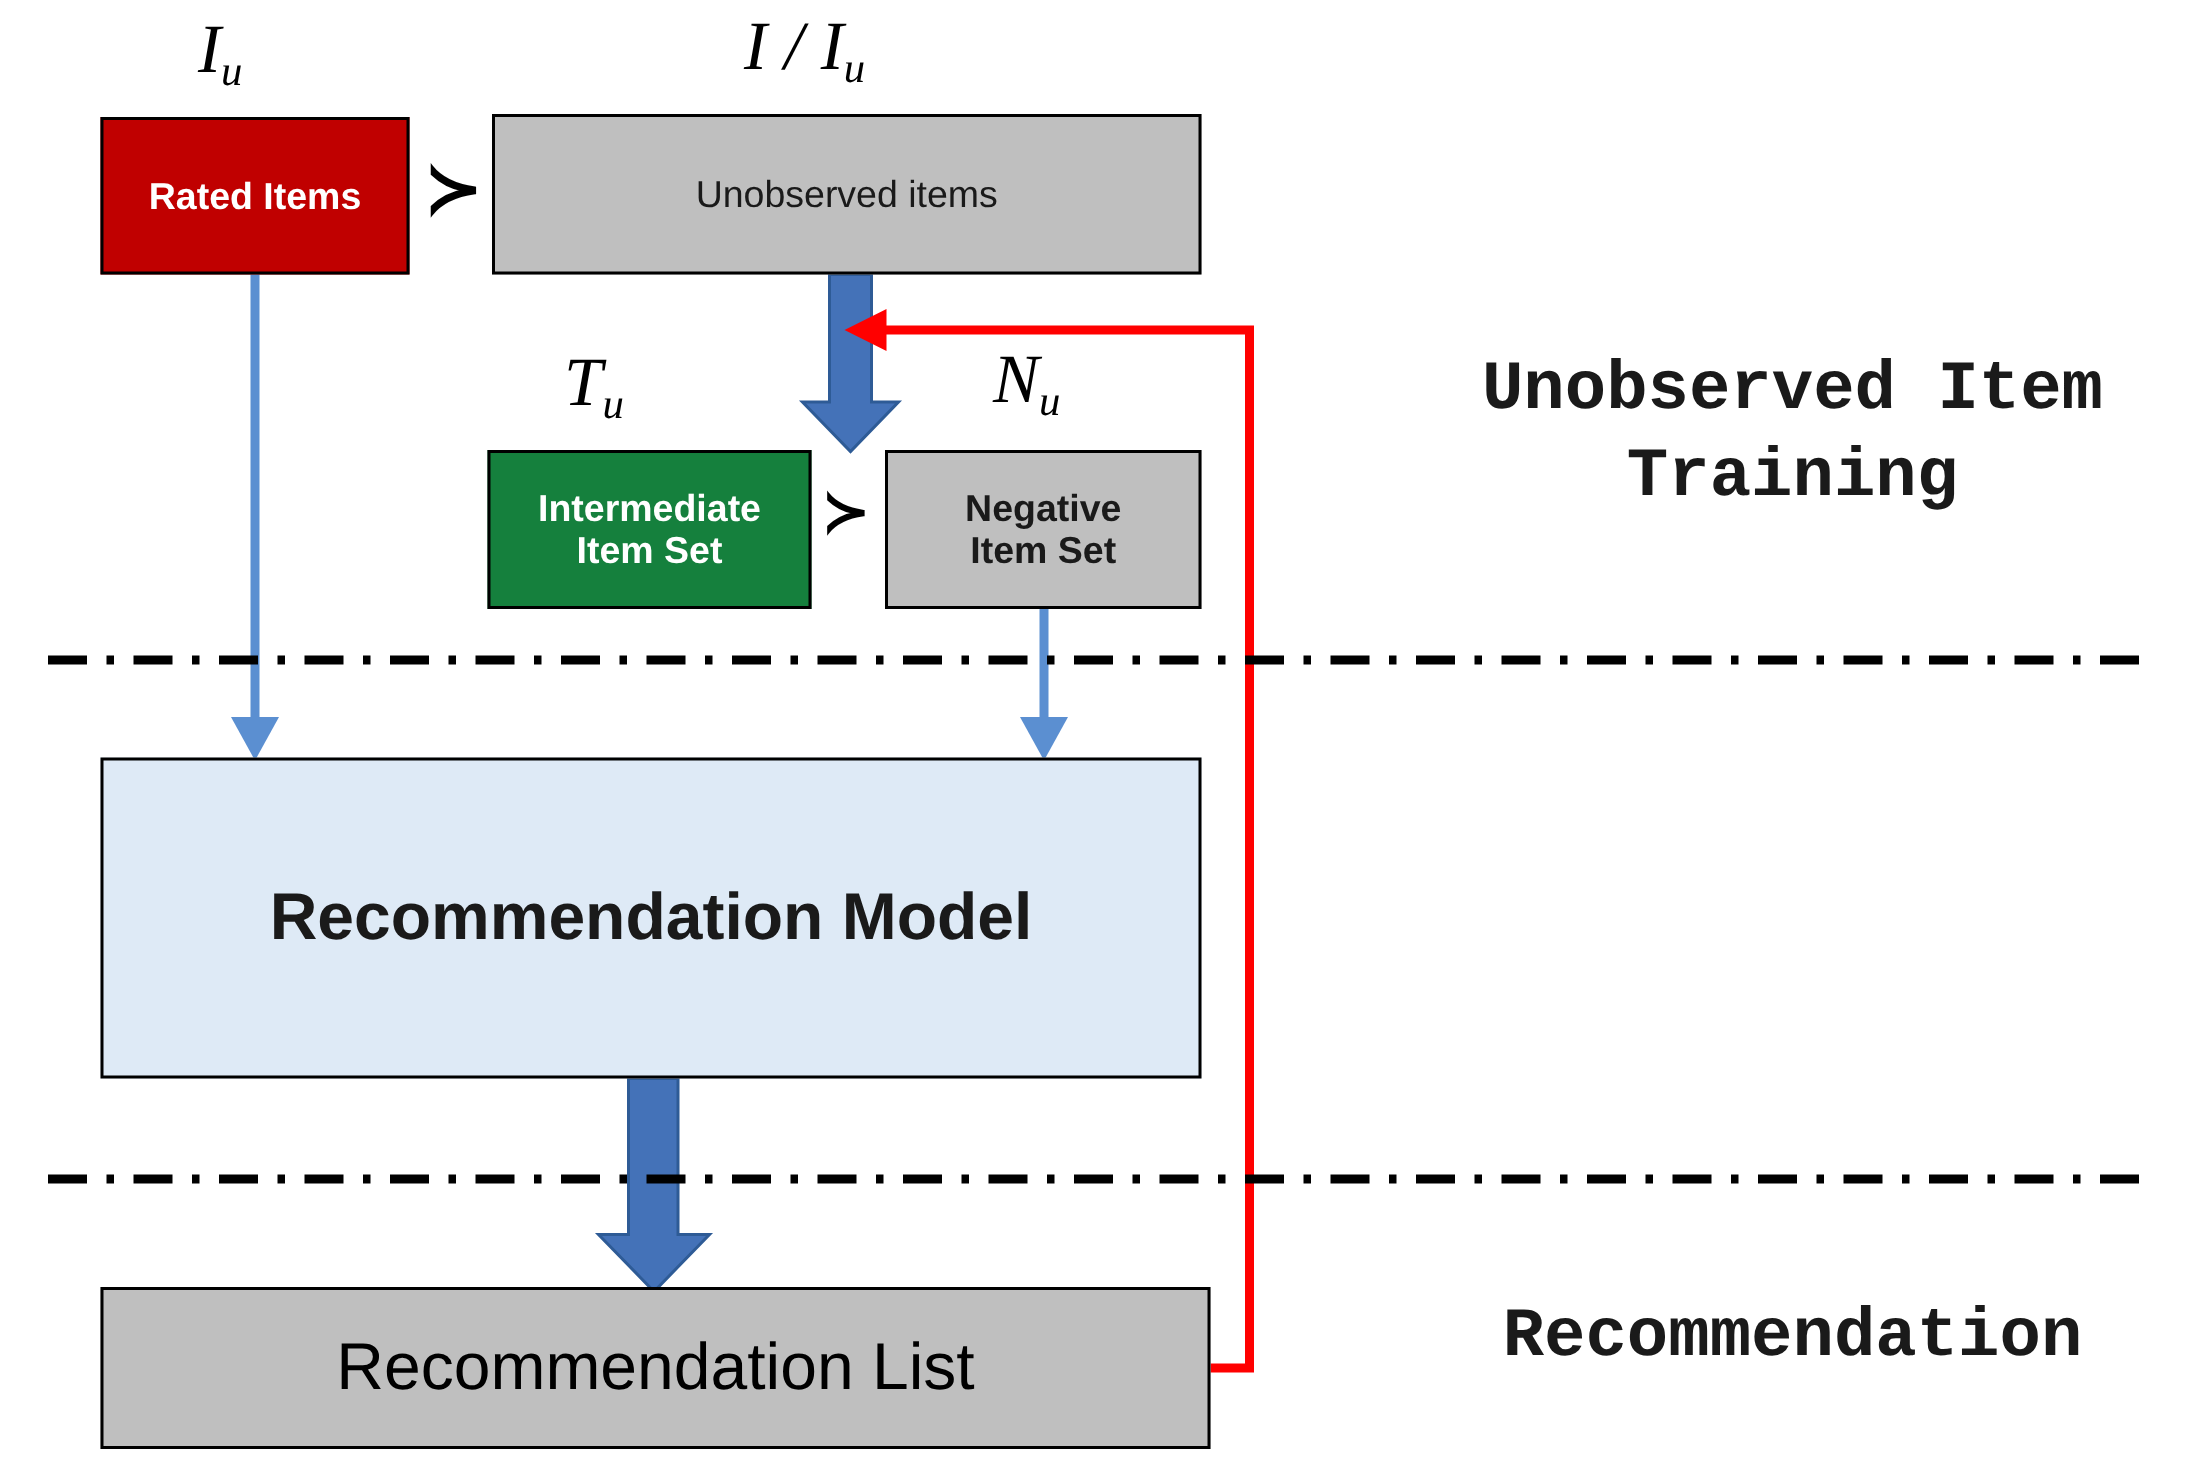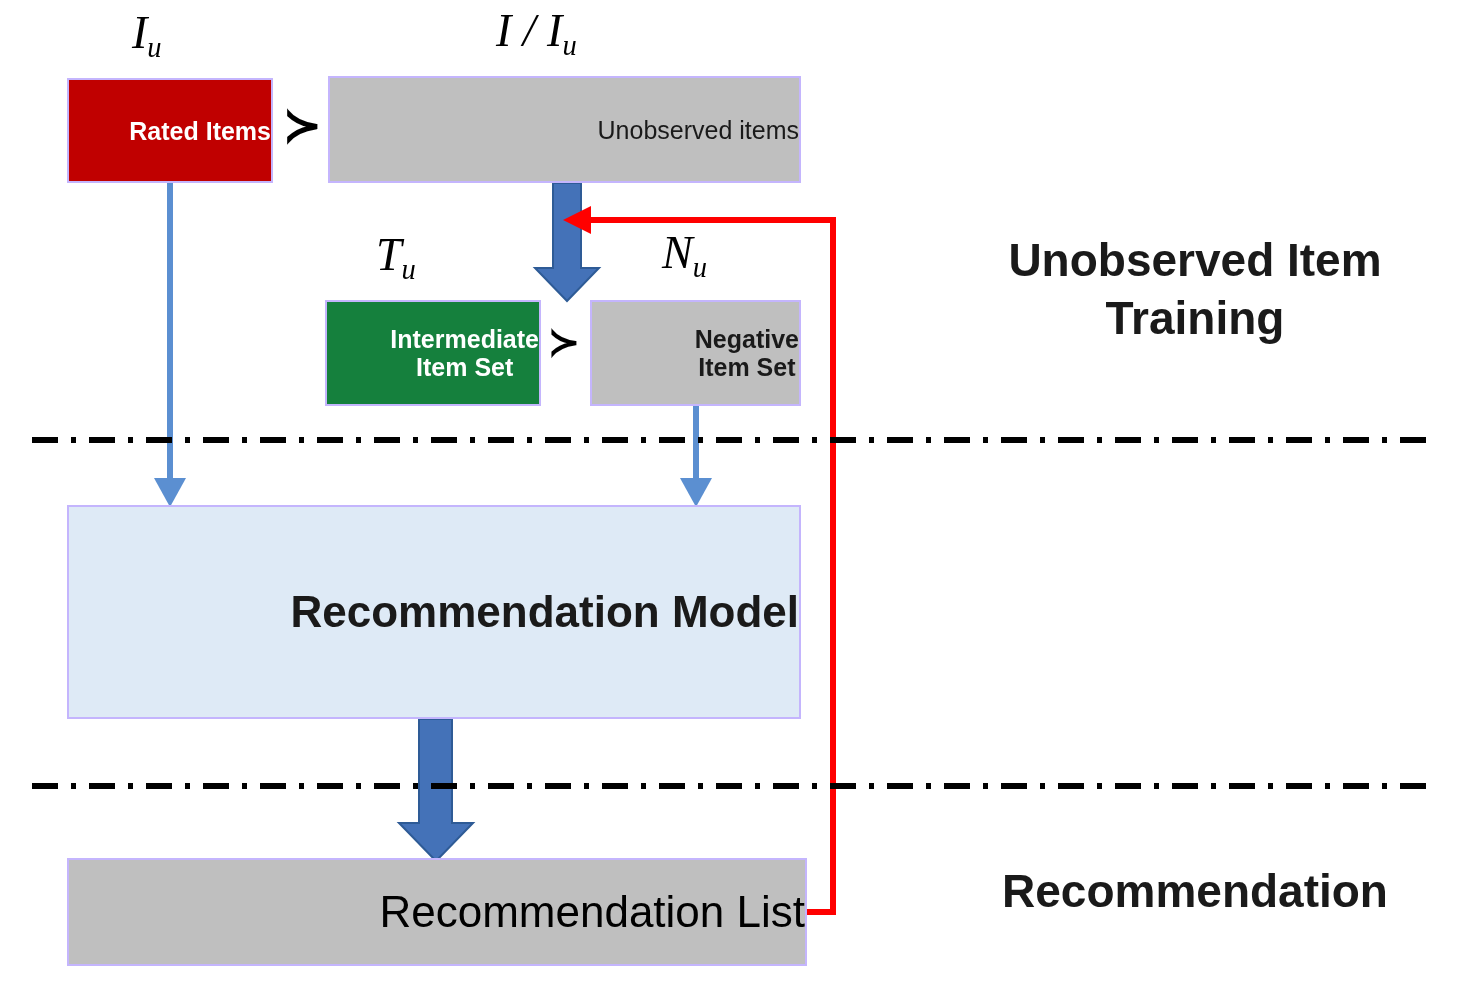--- a/index.html
+++ b/index.html
@@ -24,24 +24,24 @@
     top: 0;
     width: 1459px;
     height: 986px;
     pointer-events: none;
   }
 
   
   .node-box {
     position: absolute;
     box-sizing: border-box;
-    border: 2px solid #c4b5fd;
+    border: 2px solid #000000;
     display: flex;
     align-items: center;
-    justify-content: flex-end;
+    justify-content: center;
     text-align: center;
     line-height: 1.12;
     font-family: "Liberation Sans", sans-serif;
     font-weight: 700;
     z-index: 3;
   }
   .box-rated {
     left: 67px;  top: 78px;  width: 206px; height: 105px;
     background: #C00000;
     color: #ffffff;
@@ -112,21 +112,21 @@
     z-index: 4;
   }
   .pref-1 { left: 283px; top: 103px; }
   .pref-2 { left: 548px; top: 323px; font-size: 38px; }
 
   
   .stage-label {
     position: absolute;
     width: 500px;
     text-align: center;
-    font-family: Liberation Sans, sans-serif;
+    font-family: Liberation Mono, monospace;
     font-weight: 700;
     font-size: 46px;
     color: #1a1a1a;
     line-height: 1.25;
     z-index: 4;
   }
   .stage-1 { left: 945px; top: 232px; }
   .stage-2 { left: 945px; top: 588px; }
   .stage-3 { left: 945px; top: 863px; }
 </style>

